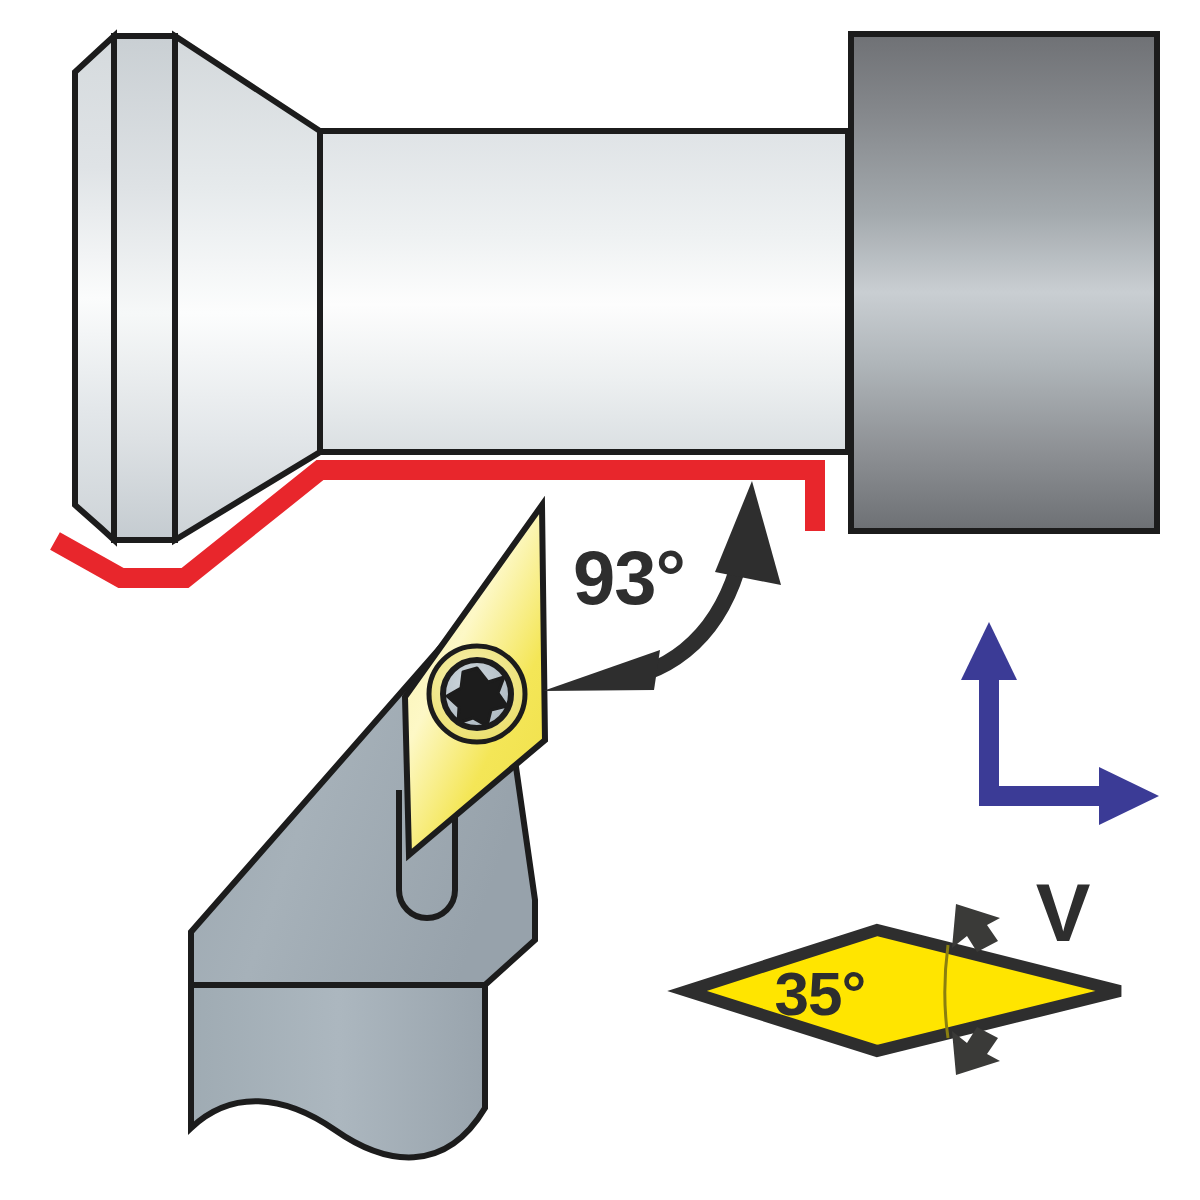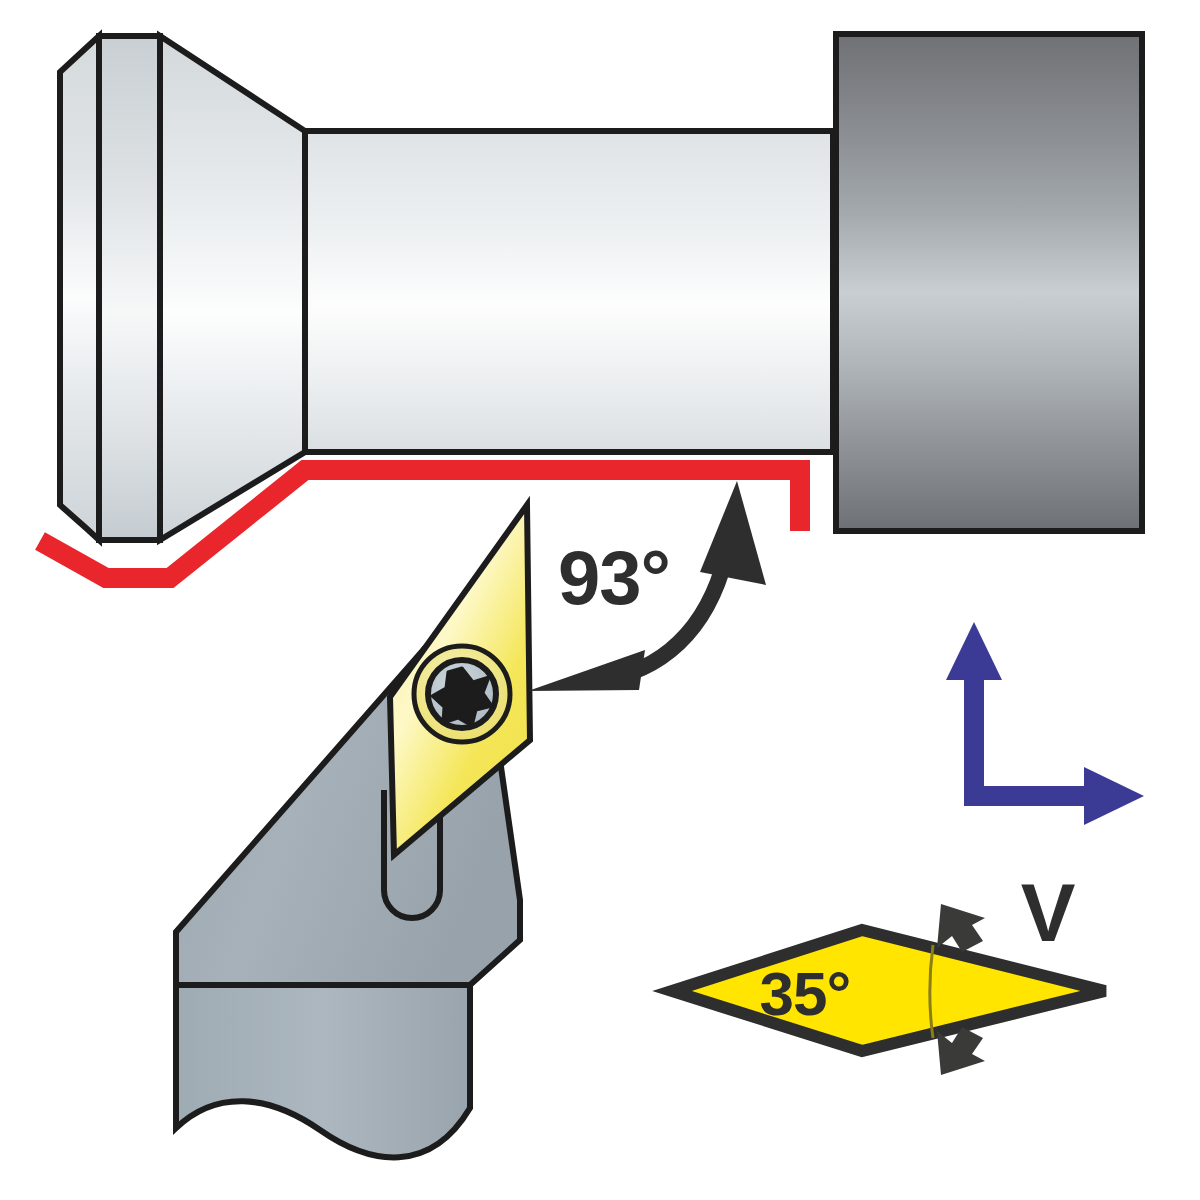--- a/index.html
+++ b/index.html
@@ -12,20 +12,21 @@
     width: 1200px;
     height: 1200px;
     font-family: "Liberation Sans", sans-serif;
     overflow: hidden;
   }
   #diagram-root {
     position: relative;
     width: 1104px;
     height: 1200px;
     background: #ffffff;
+    margin-left: 15px;
   }
   svg#tool-diagram {
     display: block;
     width: 1200px;
     height: 1200px;
   }
   .lbl {
     font-family: "Liberation Sans", sans-serif;
     font-weight: bold;
     fill: #2e2e2e;

